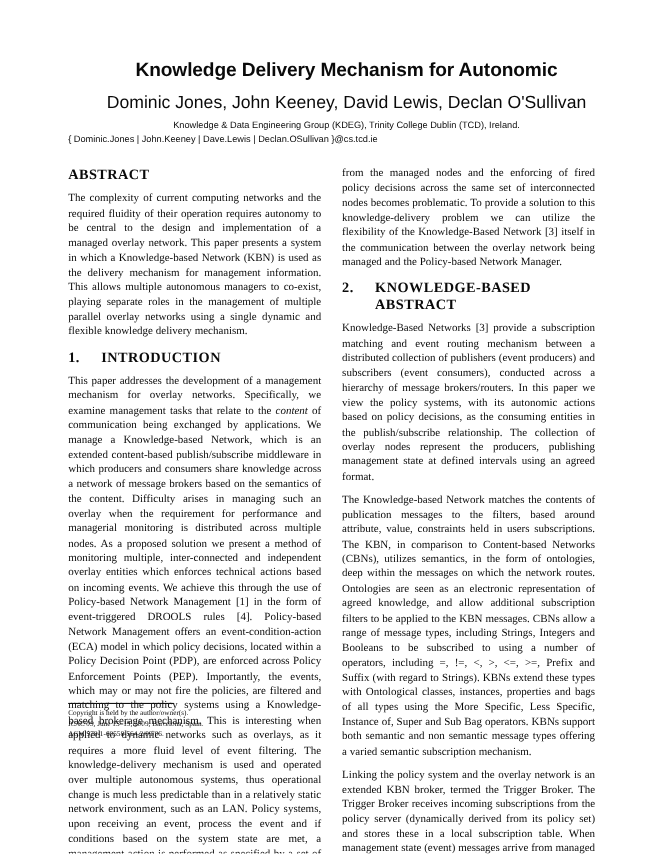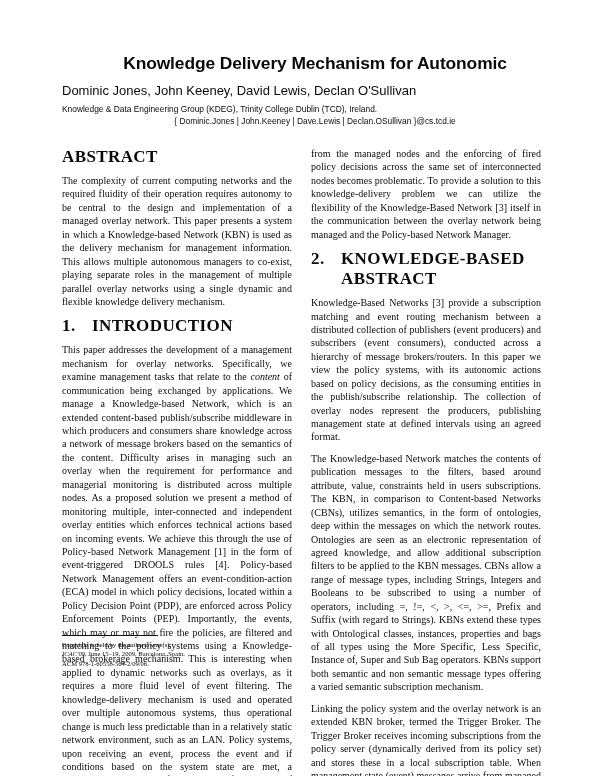--- a/index.html
+++ b/index.html
@@ -26,53 +26,53 @@
   .title {
     text-align: center;
     font-family: "Liberation Sans", "DejaVu Sans", sans-serif;
     font-weight: bold;
     font-size: 17.4px;
     line-height: 1.32;
     letter-spacing: -0.1px;
     margin: 0 6px 7px 6px;
   }
   .authors {
-    text-align: left;
+    text-align: center;
     font-family: "Liberation Sans", "DejaVu Sans", sans-serif;
-    font-size: 13px;
+    font-size: 16px;
     line-height: 1.45;
     margin-bottom: 2px;
   }
   .affil {
+    text-align: center;
     font-family: "Liberation Sans", "DejaVu Sans", sans-serif;
     font-size: 8.4px;
     line-height: 1.5;
   }
   .emails {
-    text-align: center;
     font-family: "Liberation Sans", "DejaVu Sans", sans-serif;
     font-size: 8.4px;
     line-height: 1.5;
   }
 
   
   .columns {
     display: flex;
     gap: 19px;
     margin-top: 19px;
   }
   .col {
     width: 230px;
     position: relative;
   }
 
   h2.section {
     font-family: "Liberation Serif", "DejaVu Serif", serif;
     font-weight: bold;
-    font-size: 17px;
+    font-size: 13px;
     letter-spacing: 0.4px;
     margin: 0 0 7px 0;
   }
   h2.numbered {
     display: flex;
   }
   h2.numbered .num {
     width: 30px;
     flex: 0 0 30px;
   }

